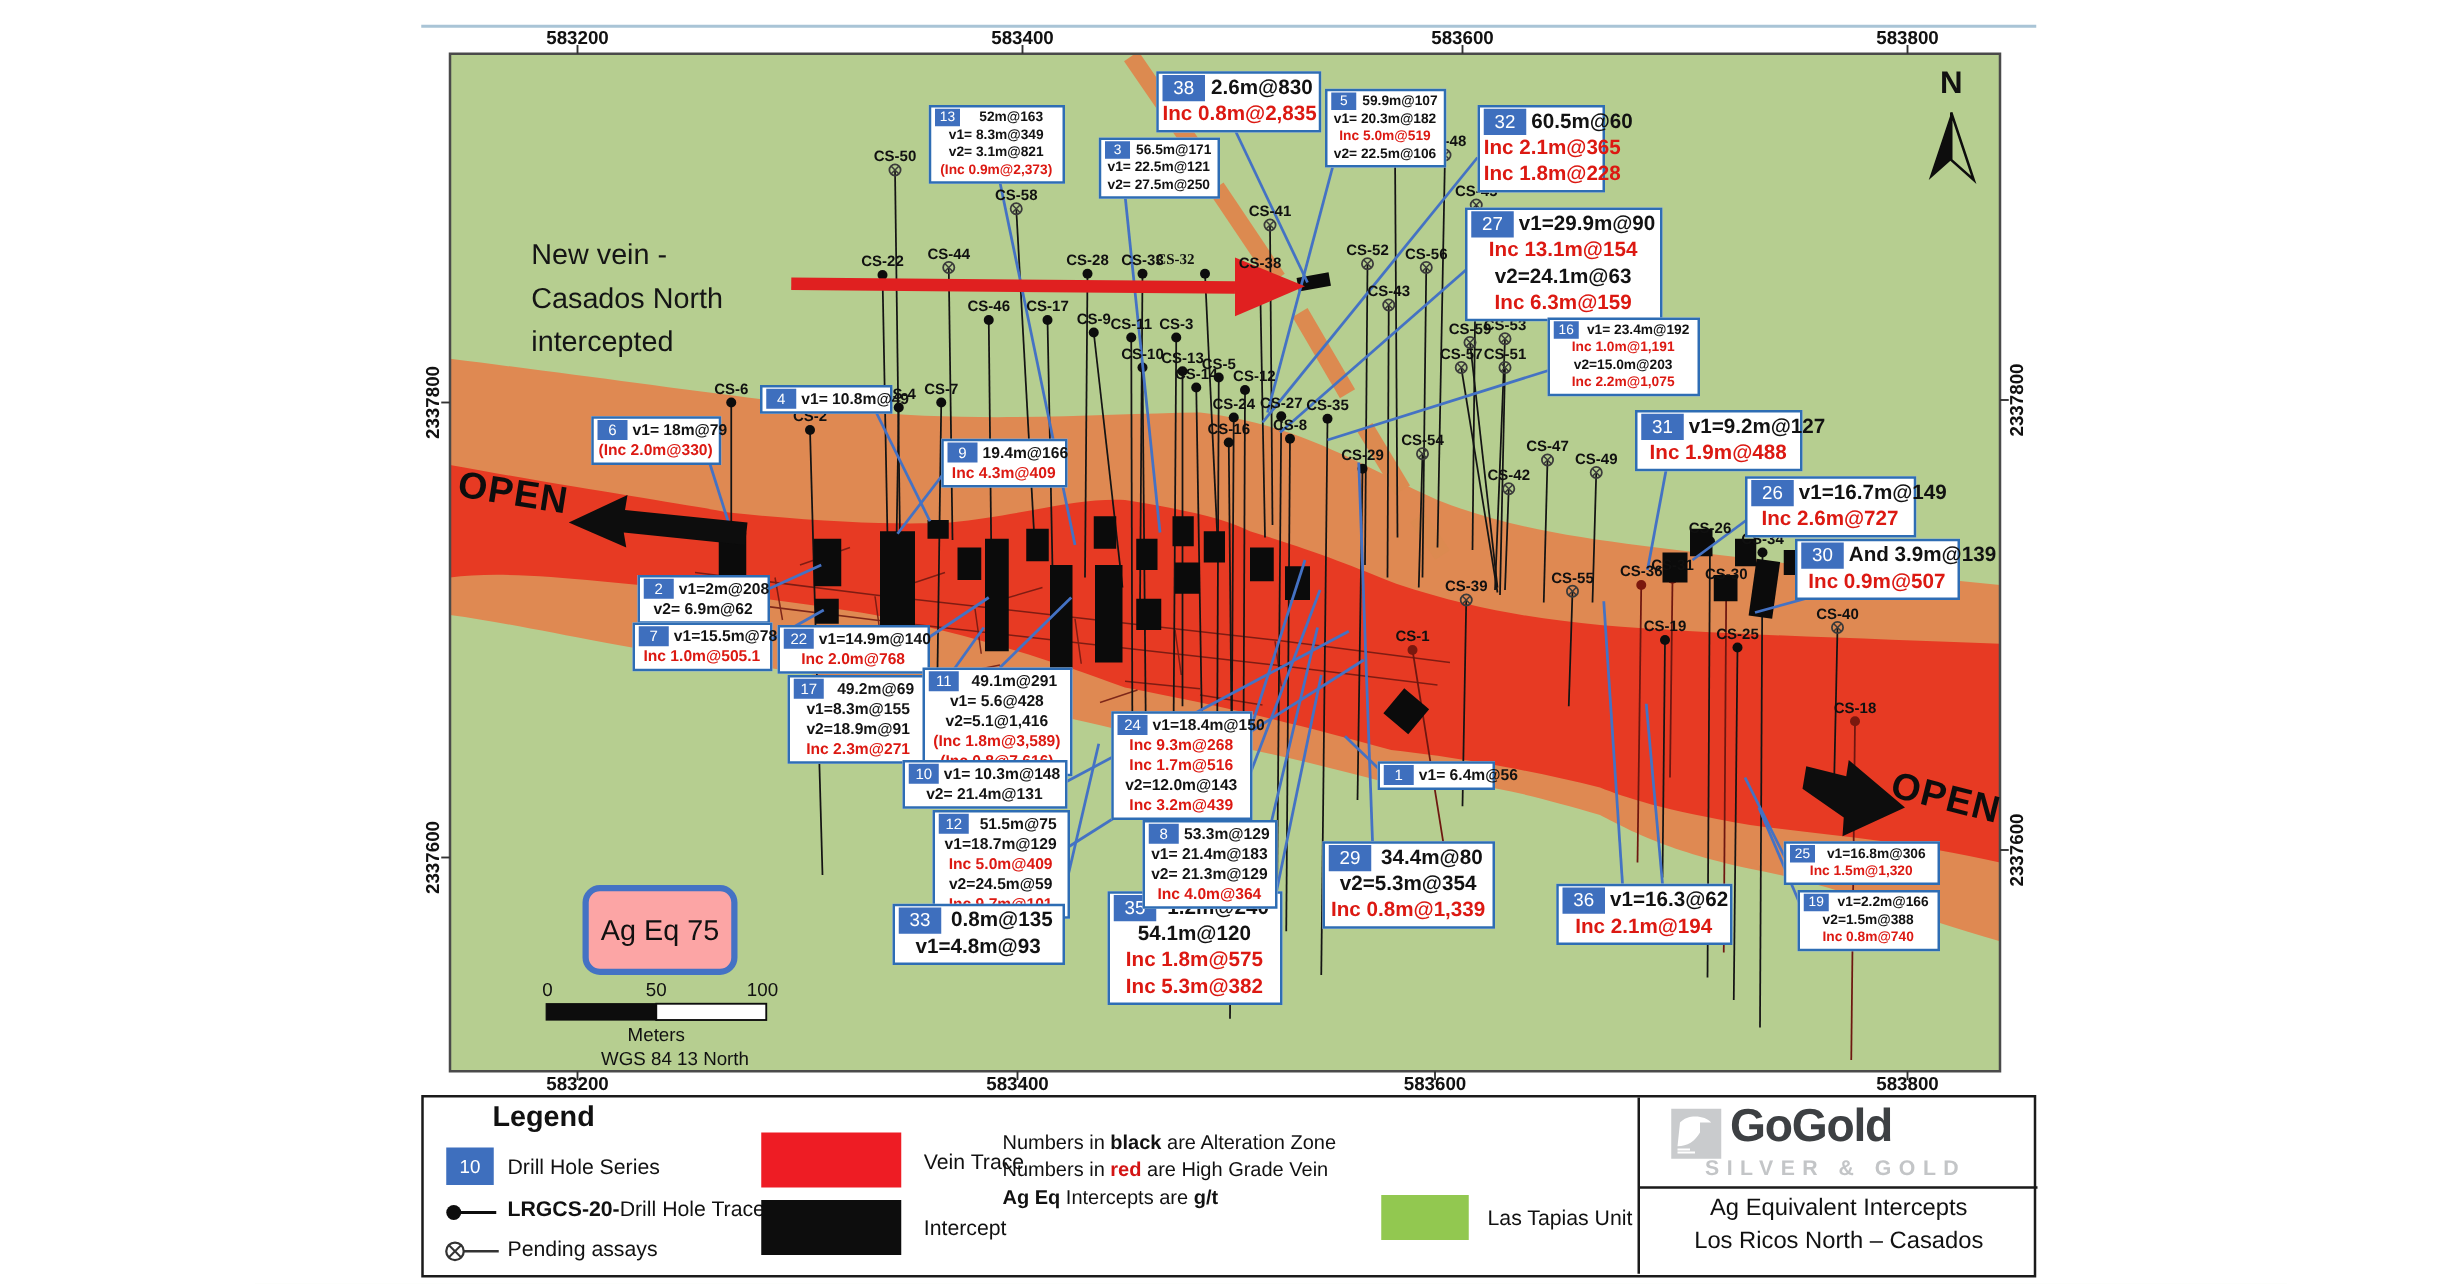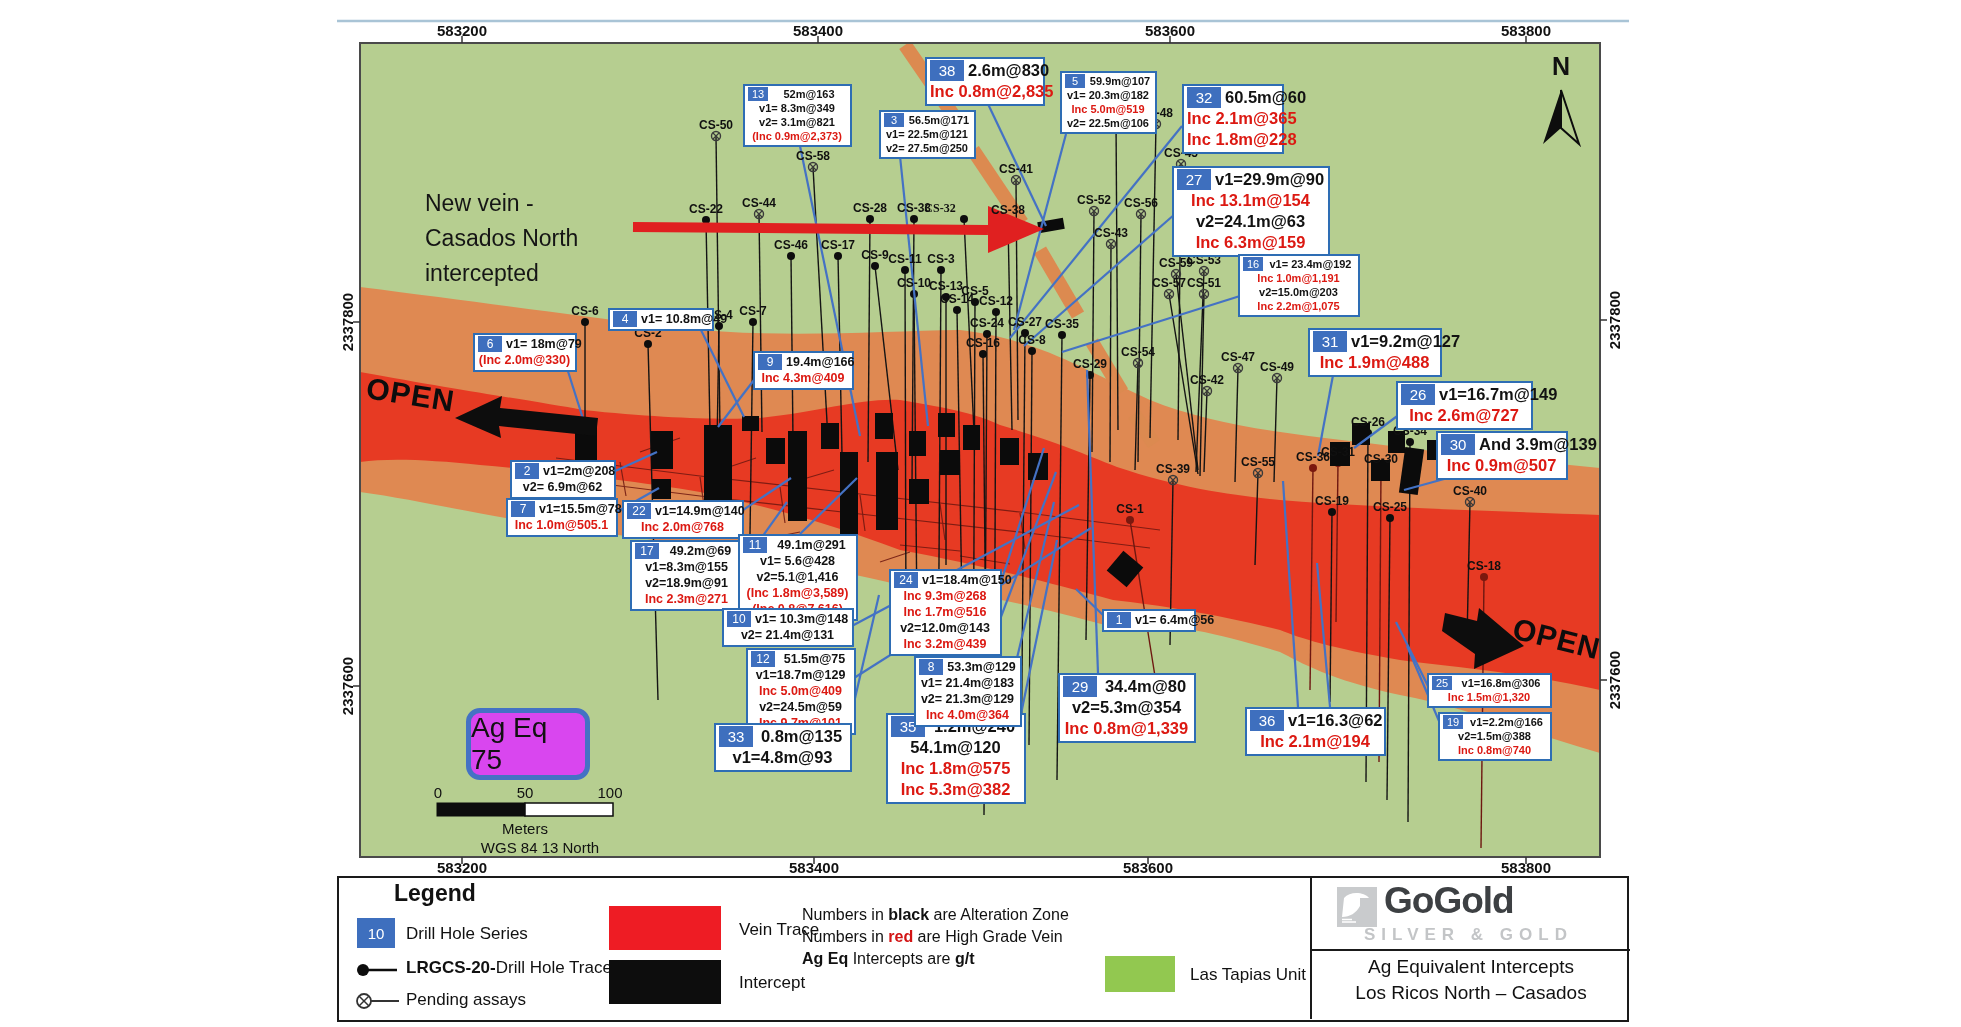--- a/index.html
+++ b/index.html
@@ -18,22 +18,22 @@
   .callout .k{color:#121212;font-weight:bold;}
   .callout .r{color:#dc1912;font-weight:bold;}
   .callout.s-sm{font-size:11px;line-height:14px;}
   .callout.s-sm .tab{min-width:20px;font-size:11px;}
   .callout.s-md{font-size:12.5px;line-height:16px;}
   .callout.s-md .tab{min-width:24px;font-size:12px;}
   .callout.s-lg{font-size:16.5px;line-height:21px;}
   .callout.s-lg .tab{min-width:34px;font-size:15px;}
   .open-text{position:absolute;font-size:30px;font-weight:800;color:#0d0d0d;letter-spacing:1px;}
   .newvein{position:absolute;left:425px;top:186px;font-size:23px;color:#151515;line-height:35px;}
-  .ageq{position:absolute;left:466px;top:708px;width:114px;height:62px;background:#d946ef;border:5px solid #4472c4;
-        border-radius:14px;display:flex;align-items:center;justify-content:center;font-size:28px;color:#111;}
+  .ageq{position:absolute;left:466px;top:708px;width:114px;height:62px;background:#fca5a5;border:5px solid #4472c4;
+        border-radius:14px;display:flex;align-items:center;justify-content:center;font-size:23px;color:#111;}
   .map-note{position:absolute;font-size:15px;color:#111;transform:translate(-50%,0);}
   .north-n{position:absolute;left:1561px;top:52px;font-size:25px;font-weight:bold;color:#111;transform:translate(-50%,0);}
   
   #legend{position:absolute;left:337px;top:876px;width:1292px;height:146px;background:#fff;border:2.5px solid #1a1a1a;box-sizing:border-box;}
   #legend .ltitle{position:absolute;left:55px;top:2px;font-size:23px;font-weight:bold;color:#111;}
   .leg-item-label{position:absolute;font-size:17px;color:#111;}
   .leg-tab{position:absolute;left:18px;top:40px;width:38px;height:30px;background:#3e6fbe;color:#fff;
            display:flex;align-items:center;justify-content:center;font-size:15px;}
   .swatch{position:absolute;}
   .notes{position:absolute;left:463px;top:26px;font-size:16px;color:#111;line-height:22px;}
@@ -367,21 +367,21 @@
       <div class="cs-label" style="left: 838px; top: 245px;">CS-17</div>
       <div class="cs-label" style="left: 870px; top: 208px;">CS-28</div>
       <div class="cs-label" style="left: 914px; top: 208px;">CS-33</div>
       <div class="cs-label" style="left: 875px; top: 255px;">CS-9</div>
       <div class="cs-label" style="left: 905px; top: 259px;">CS-11</div>
       <div class="cs-label" style="left: 941px; top: 259px;">CS-3</div>
       <div class="cs-label" style="left: 914px; top: 283px;">CS-10</div>
       <div class="cs-label" style="left: 946px; top: 286px;">CS-13</div>
       <div class="cs-label" style="left: 975px; top: 291px;">CS-5</div>
       <div class="cs-label" style="left: 957px; top: 299px;">CS-14</div>
-      <div class="cs-label" style="left: 996px; top: 301px;">CS-12</div>
+      <div class="cs-label" style="left: 996px; top: 301px; padding-left: 15px;">CS-12</div>
       <div class="cs-label" style="left: 940px; top: 208px; font-family: Liberation Serif, serif;">CS-32</div>
       <div class="cs-label" style="left: 1008px; top: 210px;">CS-38</div>
       <div class="cs-label" style="left: 1116px; top: 109px;">CS-37</div>
       <div class="cs-label" style="left: 1156px; top: 113px;">CS-48</div>
       <div class="cs-label" style="left: 1016px; top: 169px;">CS-41</div>
       <div class="cs-label" style="left: 1181px; top: 153px;">CS-45</div>
       <div class="cs-label" style="left: 1094px; top: 200px;">CS-52</div>
       <div class="cs-label" style="left: 1141px; top: 203px;">CS-56</div>
       <div class="cs-label" style="left: 1111px; top: 233px;">CS-43</div>
       <div class="cs-label" style="left: 1176px; top: 263px;">CS-59</div>
@@ -418,21 +418,21 @@
   <div id="layer-callouts">
       <div class="callout s-sm" style="left: 743px; top: 84px; width: 109px;">
         <div class="row1">
           <div class="tab">13</div>
           <div class="t1 k">52m@163</div>
         </div>
         <div class="ln k">v1= 8.3m@349</div>
         <div class="ln k">v2= 3.1m@821</div>
         <div class="ln r">(Inc 0.9m@2,373)</div>
       </div>
-      <div class="callout s-lg" style="left: 925px; top: 57px; width: 120px;">
+      <div class="callout s-lg" style="left: 925px; top: 57px; width: 132px;">
         <div class="row1">
           <div class="tab">38</div>
           <div class="t1 k">2.6m@830</div>
         </div>
         <div class="ln r">Inc 0.8m@2,835</div>
       </div>
       <div class="callout s-sm" style="left: 879px; top: 110px; width: 97px;">
         <div class="row1">
           <div class="tab">3</div>
           <div class="t1 k">56.5m@171</div>

